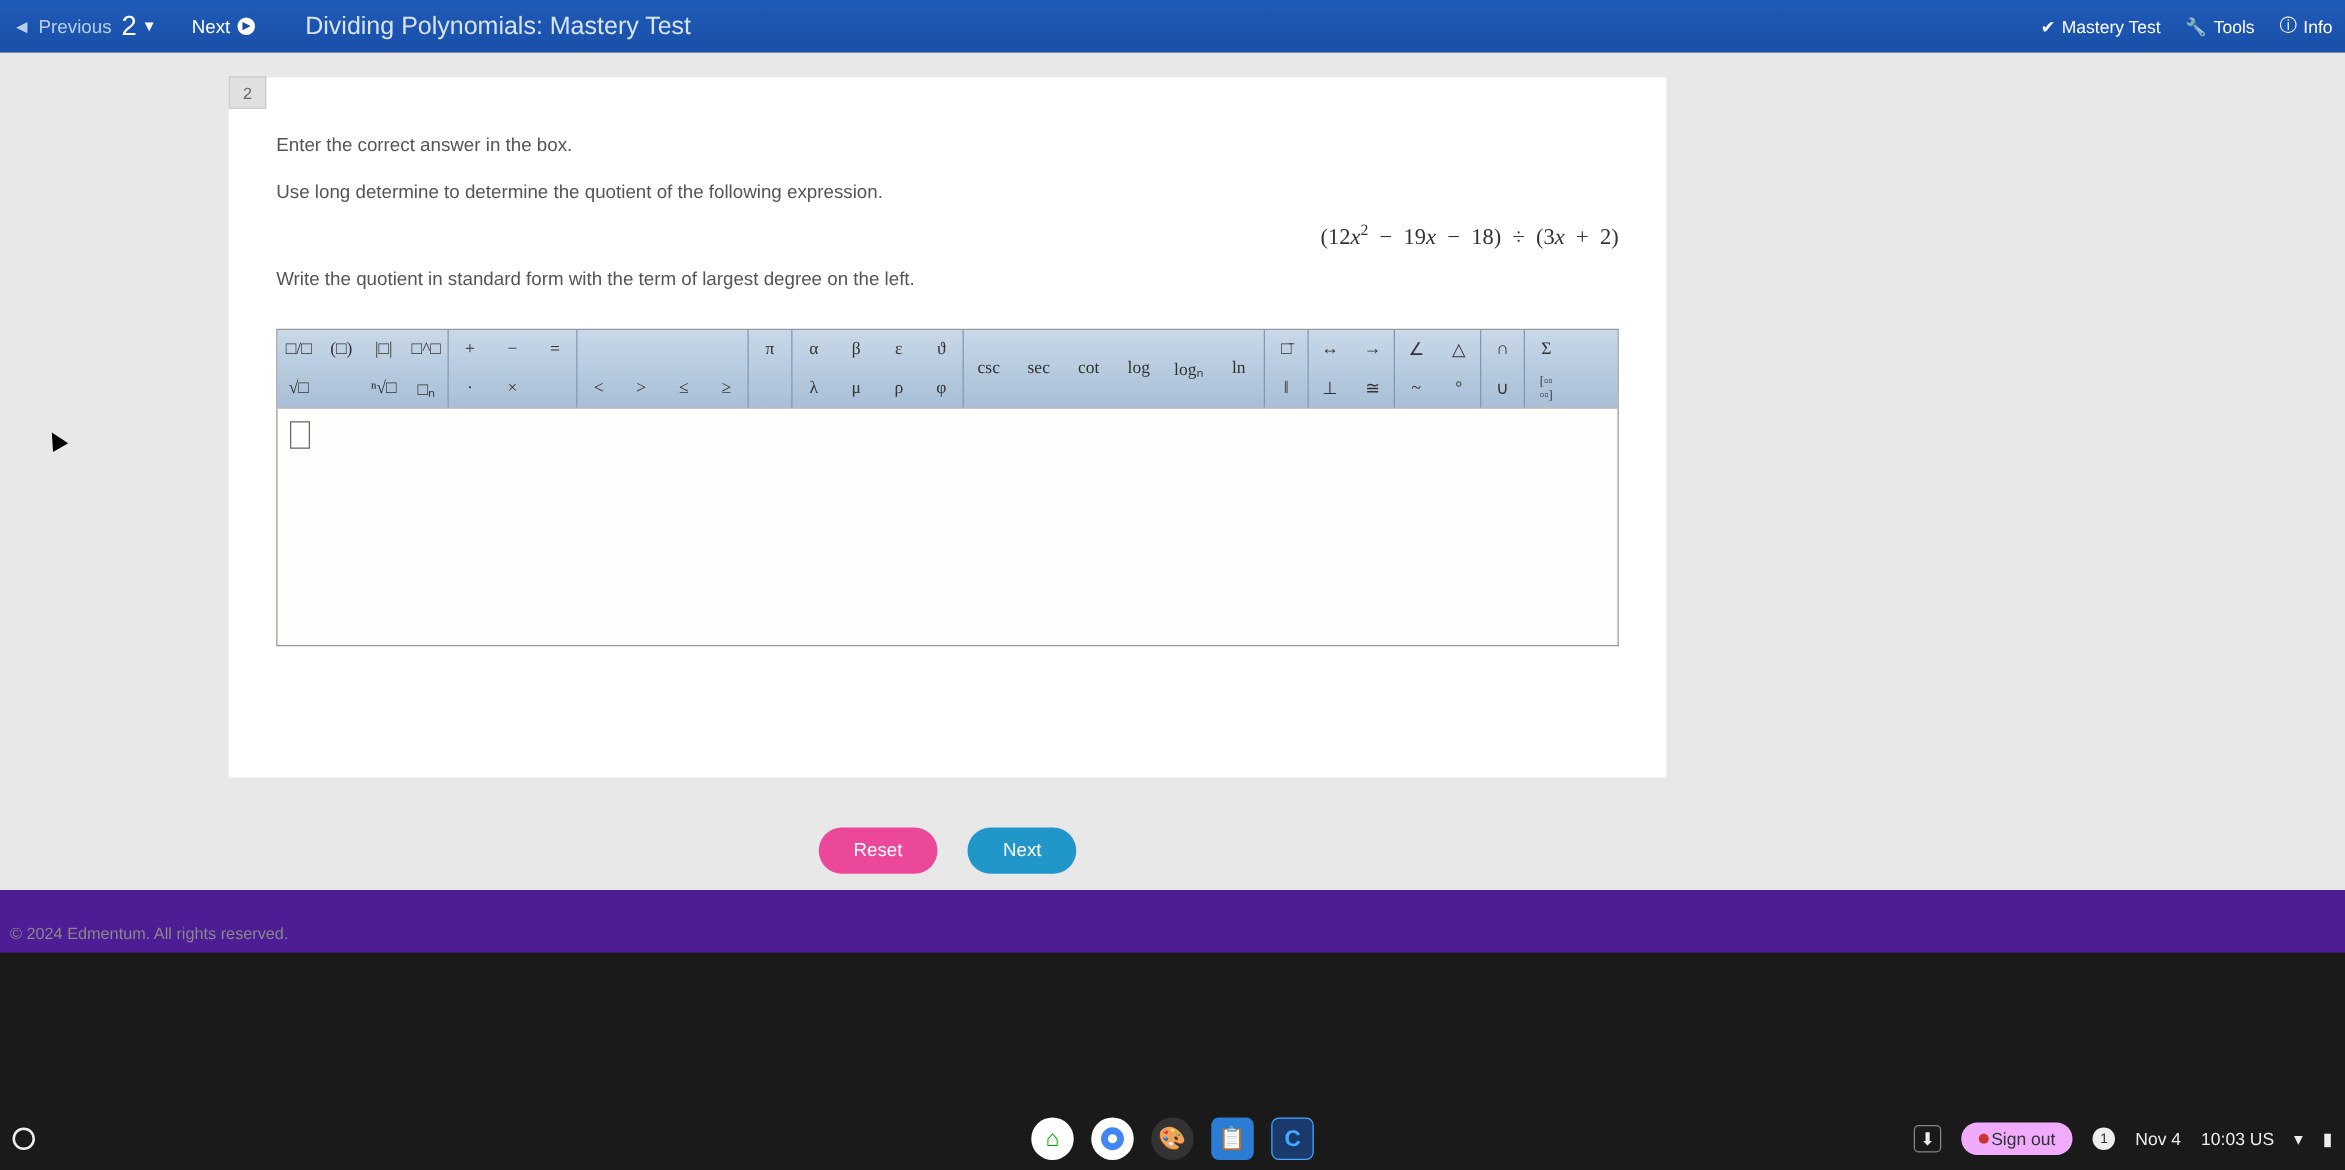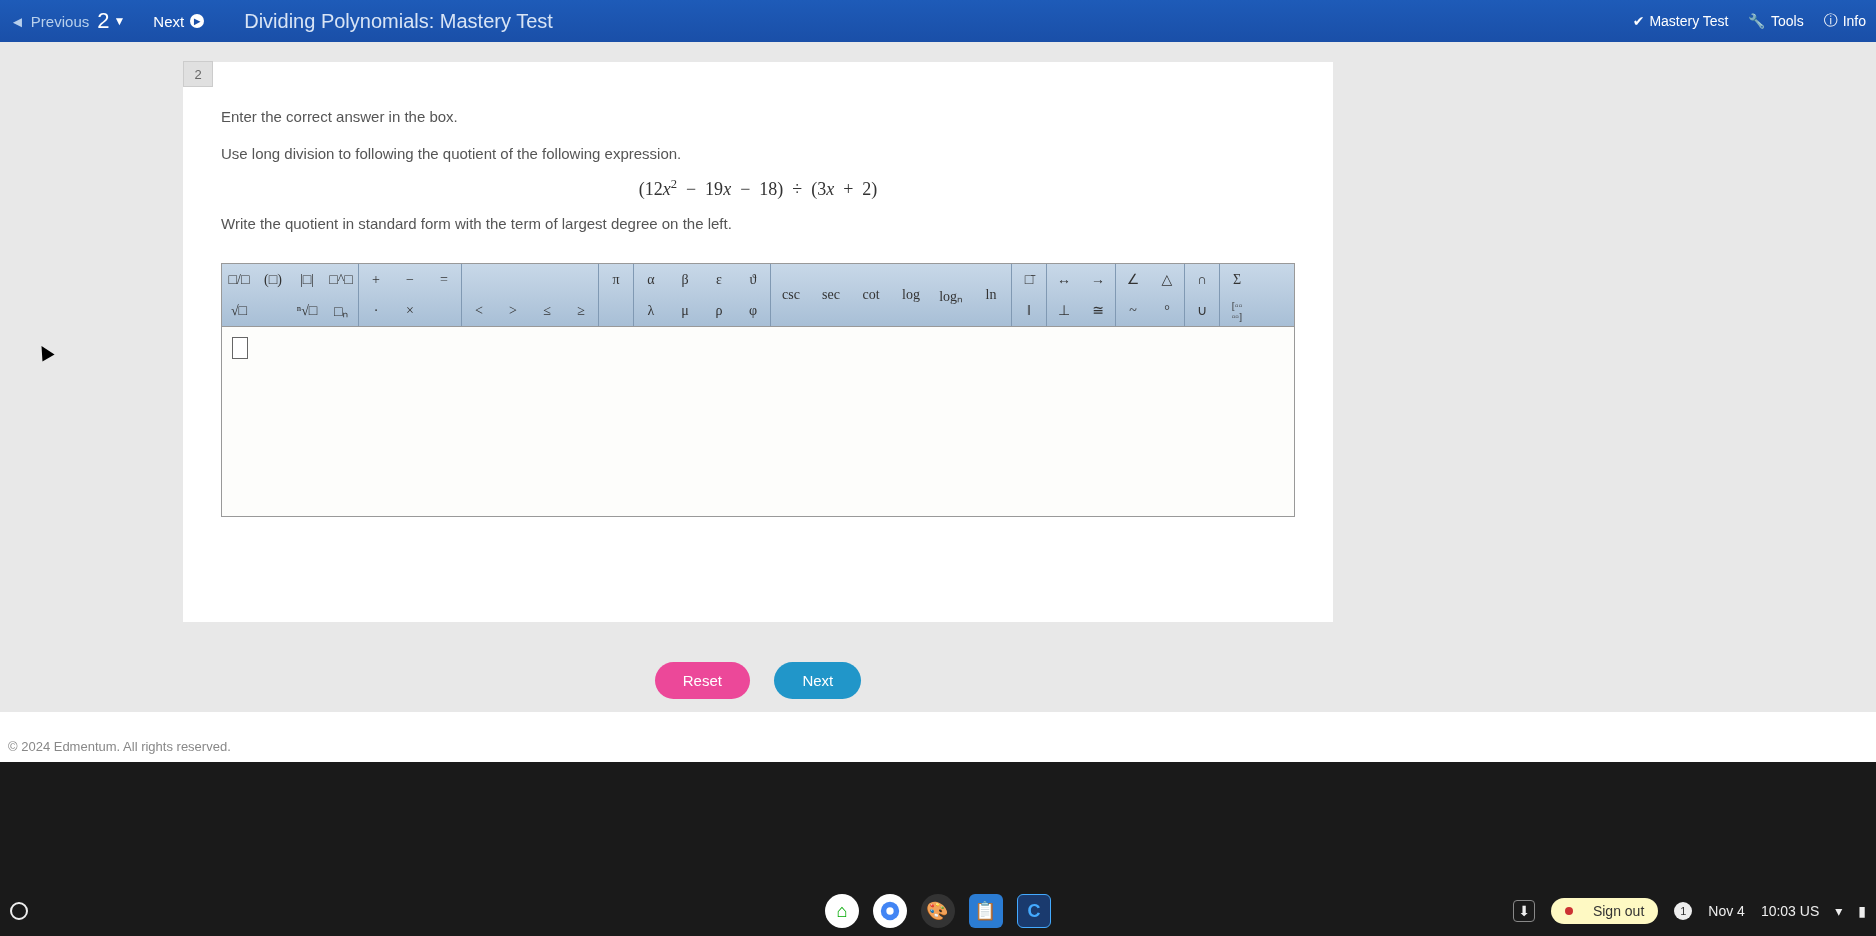--- a/index.html
+++ b/index.html
@@ -50,21 +50,21 @@
   align-items: center;
   justify-content: center;
   font-size: 13px;
   color: #666;
   position: relative;
   top: -1px;
 }
 .q-body { padding: 20px 38px; color: #555; font-size: 15px; }
 .q-instruction { margin-bottom: 20px; }
 .q-prompt { margin-bottom: 15px; }
-.q-expr { text-align: center; font-family: 'Times New Roman', serif; font-size: 18px; color: #333; margin: 15px 0; }
+.q-expr { text-align: right; font-family: 'Times New Roman', serif; font-size: 18px; color: #333; margin: 15px 0; }
 .q-note { margin-top: 15px; margin-bottom: 31px; }
 .toolbar {
   display: flex;
   border: 1px solid #999;
   background: linear-gradient(to bottom, #c8d8e8, #a8bfd6);
   height: 64px;
   font-family: 'Times New Roman', serif;
   color: #333;
 }
 .tb-group { border-right: 1px solid #8099b3; display: flex; flex-direction: column; }
@@ -100,37 +100,37 @@
   border-radius: 22px;
   color: #fff;
   font-size: 15px;
   cursor: pointer;
   margin: 0 10px;
   border: none;
 }
 .btn-reset { background: #ec4899; }
 .btn-next { background: #2196c9; }
 .copyright { position: absolute; bottom: 8px; left: 8px; color: #888; font-size: 13px; }
-.footer-area { background: #ffffff; height: 50px; position: relative; }
+.footer-area { background: #4c1d95; height: 50px; position: relative; }
 .taskbar {
   position: absolute;
   bottom: 0;
   left: 0;
   right: 0;
   height: 50px;
   background: #1a1a1a;
   display: flex;
   align-items: center;
   padding: 0 10px;
 }
 .tb-circle { width: 18px; height: 18px; border: 2px solid #eee; border-radius: 50%; }
 .tb-center { position: absolute; left: 50%; transform: translateX(-50%); display: flex; gap: 14px; }
 .tb-ic { width: 34px; height: 34px; border-radius: 50%; display: flex; align-items: center; justify-content: center; font-size: 18px; color: #fff; }
 .tb-right { margin-left: auto; display: flex; align-items: center; gap: 16px; color: #eee; font-size: 14px; }
-.signout { background: #fef9c3; color: #333; border-radius: 16px; padding: 5px 14px; display: flex; align-items: center; gap: 20px; }
+.signout { background: #f0abfc; color: #333; border-radius: 16px; padding: 5px 14px; display: flex; align-items: center; gap: 2px; }
 .sup { font-size: 0.7em; vertical-align: super; }
 .cursor-arrow {
   position: absolute;
   top: 345px;
   left: 38px;
   width: 0; height: 0;
   border-left: 7px solid transparent;
   border-right: 7px solid transparent;
   border-bottom: 14px solid #000;
   transform: rotate(-30deg);
@@ -167,21 +167,21 @@
       <span>Info</span>
     </div>
   </div>
 </div>
 
 <div class="content-wrap">
   <div class="card">
     <div class="q-tab">2</div>
     <div class="q-body">
       <div class="q-instruction">Enter the correct answer in the box.</div>
-      <div class="q-prompt">Use long division to following the quotient of the following expression.</div>
+      <div class="q-prompt">Use long determine to determine the quotient of the following expression.</div>
       <div class="q-expr">(12<i>x</i><span class="sup">2</span> &nbsp;−&nbsp; 19<i>x</i> &nbsp;−&nbsp; 18) &nbsp;÷&nbsp; (3<i>x</i> &nbsp;+&nbsp; 2)</div>
       <div class="q-note">Write the quotient in standard form with the term of largest degree on the left.</div>
 
       <div class="toolbar">
         <div class="tb-group">
           <div class="tb-row">
             <div class="tb-btn">□/□</div>
             <div class="tb-btn">(□)</div>
             <div class="tb-btn">|□|</div>
             <div class="tb-btn">□^□</div>

